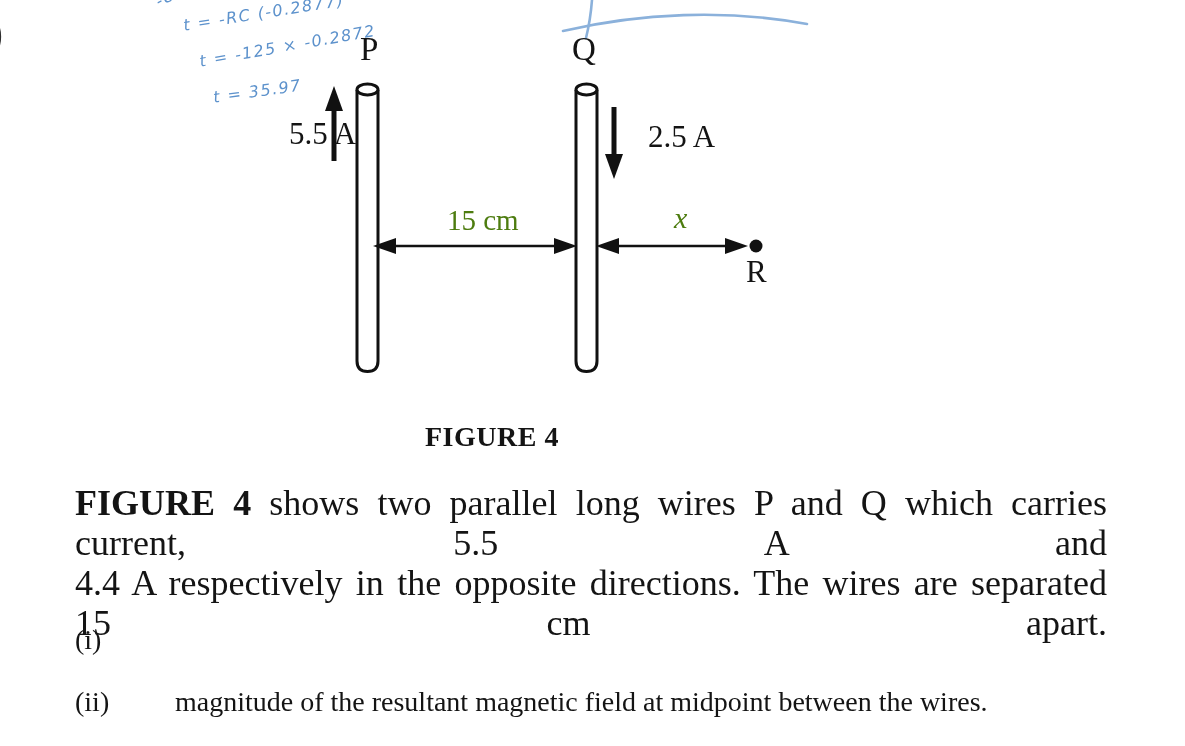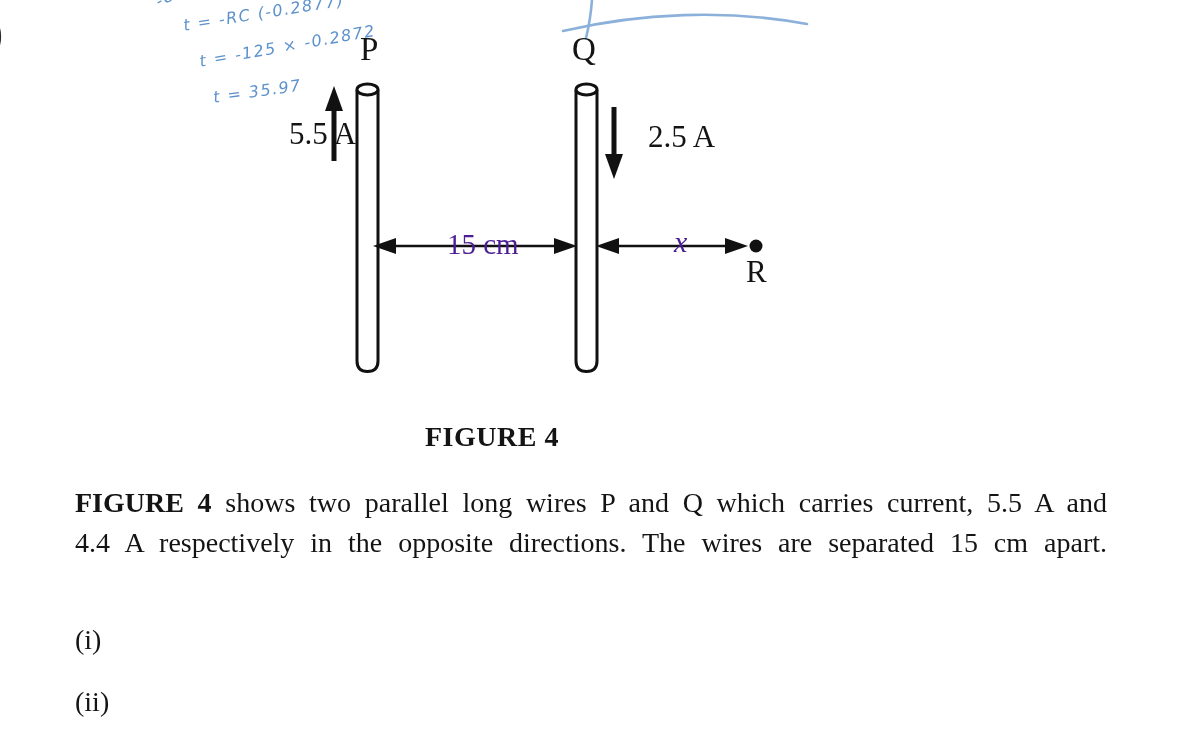--- a/index.html
+++ b/index.html
@@ -7,21 +7,21 @@
     width:1185px;height:746px;
     background:#ffffff;
     position:relative;
     overflow:hidden;
     font-family:"Liberation Serif", serif;
     color:#141414;
   }
   .abs{position:absolute;}
   
   .figlabel{font-size:31px;line-height:1;color:#141414;}
-  .measlabel{font-size:29px;line-height:1;color:#4c1d95;margin-top:24px;}
+  .measlabel{font-size:29px;line-height:1;color:#4d7c0f;}
   .italic{font-style:italic;}
   
   .ink{
     font-family:"DejaVu Sans", sans-serif;
     font-style:italic;
     font-size:16px;
     letter-spacing:1.5px;
     color:#5d92cc;
     white-space:nowrap;
     transform-origin:left top;
@@ -34,21 +34,21 @@
   }
   
   .caption{
     left:425px;top:421px;
     font-size:28px;font-weight:bold;
     letter-spacing:0.5px;
   }
   
   .textblock{
     left:75px;top:483px;width:1032px;
-    font-size:28px;line-height:40px;
+    font-size:36px;line-height:40px;
   }
   .jline{text-align:justify;text-align-last:justify;}
   .b{font-weight:bold;}
   .items{left:75px;top:620px;width:1035px;}
   .item-row{display:flex;font-size:28px;line-height:40px;margin-bottom:22px;}
   .item-num{width:100px;flex:0 0 100px;}
   svg{display:block;}
 </style>
 </head>
 <body>
@@ -102,14 +102,15 @@
   <div class="jline"><span class="b">FIGURE 4</span><span> shows two parallel long wires P and Q which carries current, 5.5 A and</span></div>
   <div class="jline">4.4 A respectively in the opposite directions. The wires are separated 15 cm apart.</div>
 </div>
 
 <div class="abs items">
   <div class="item-row">
     <span class="item-num">(i)</span>
   </div>
   <div class="item-row">
     <span class="item-num">(ii)</span>
+    <span>magnitude of the resultant magnetic field at midpoint between the wires.</span>
   </div>
 </div>
 
 </body></html>

